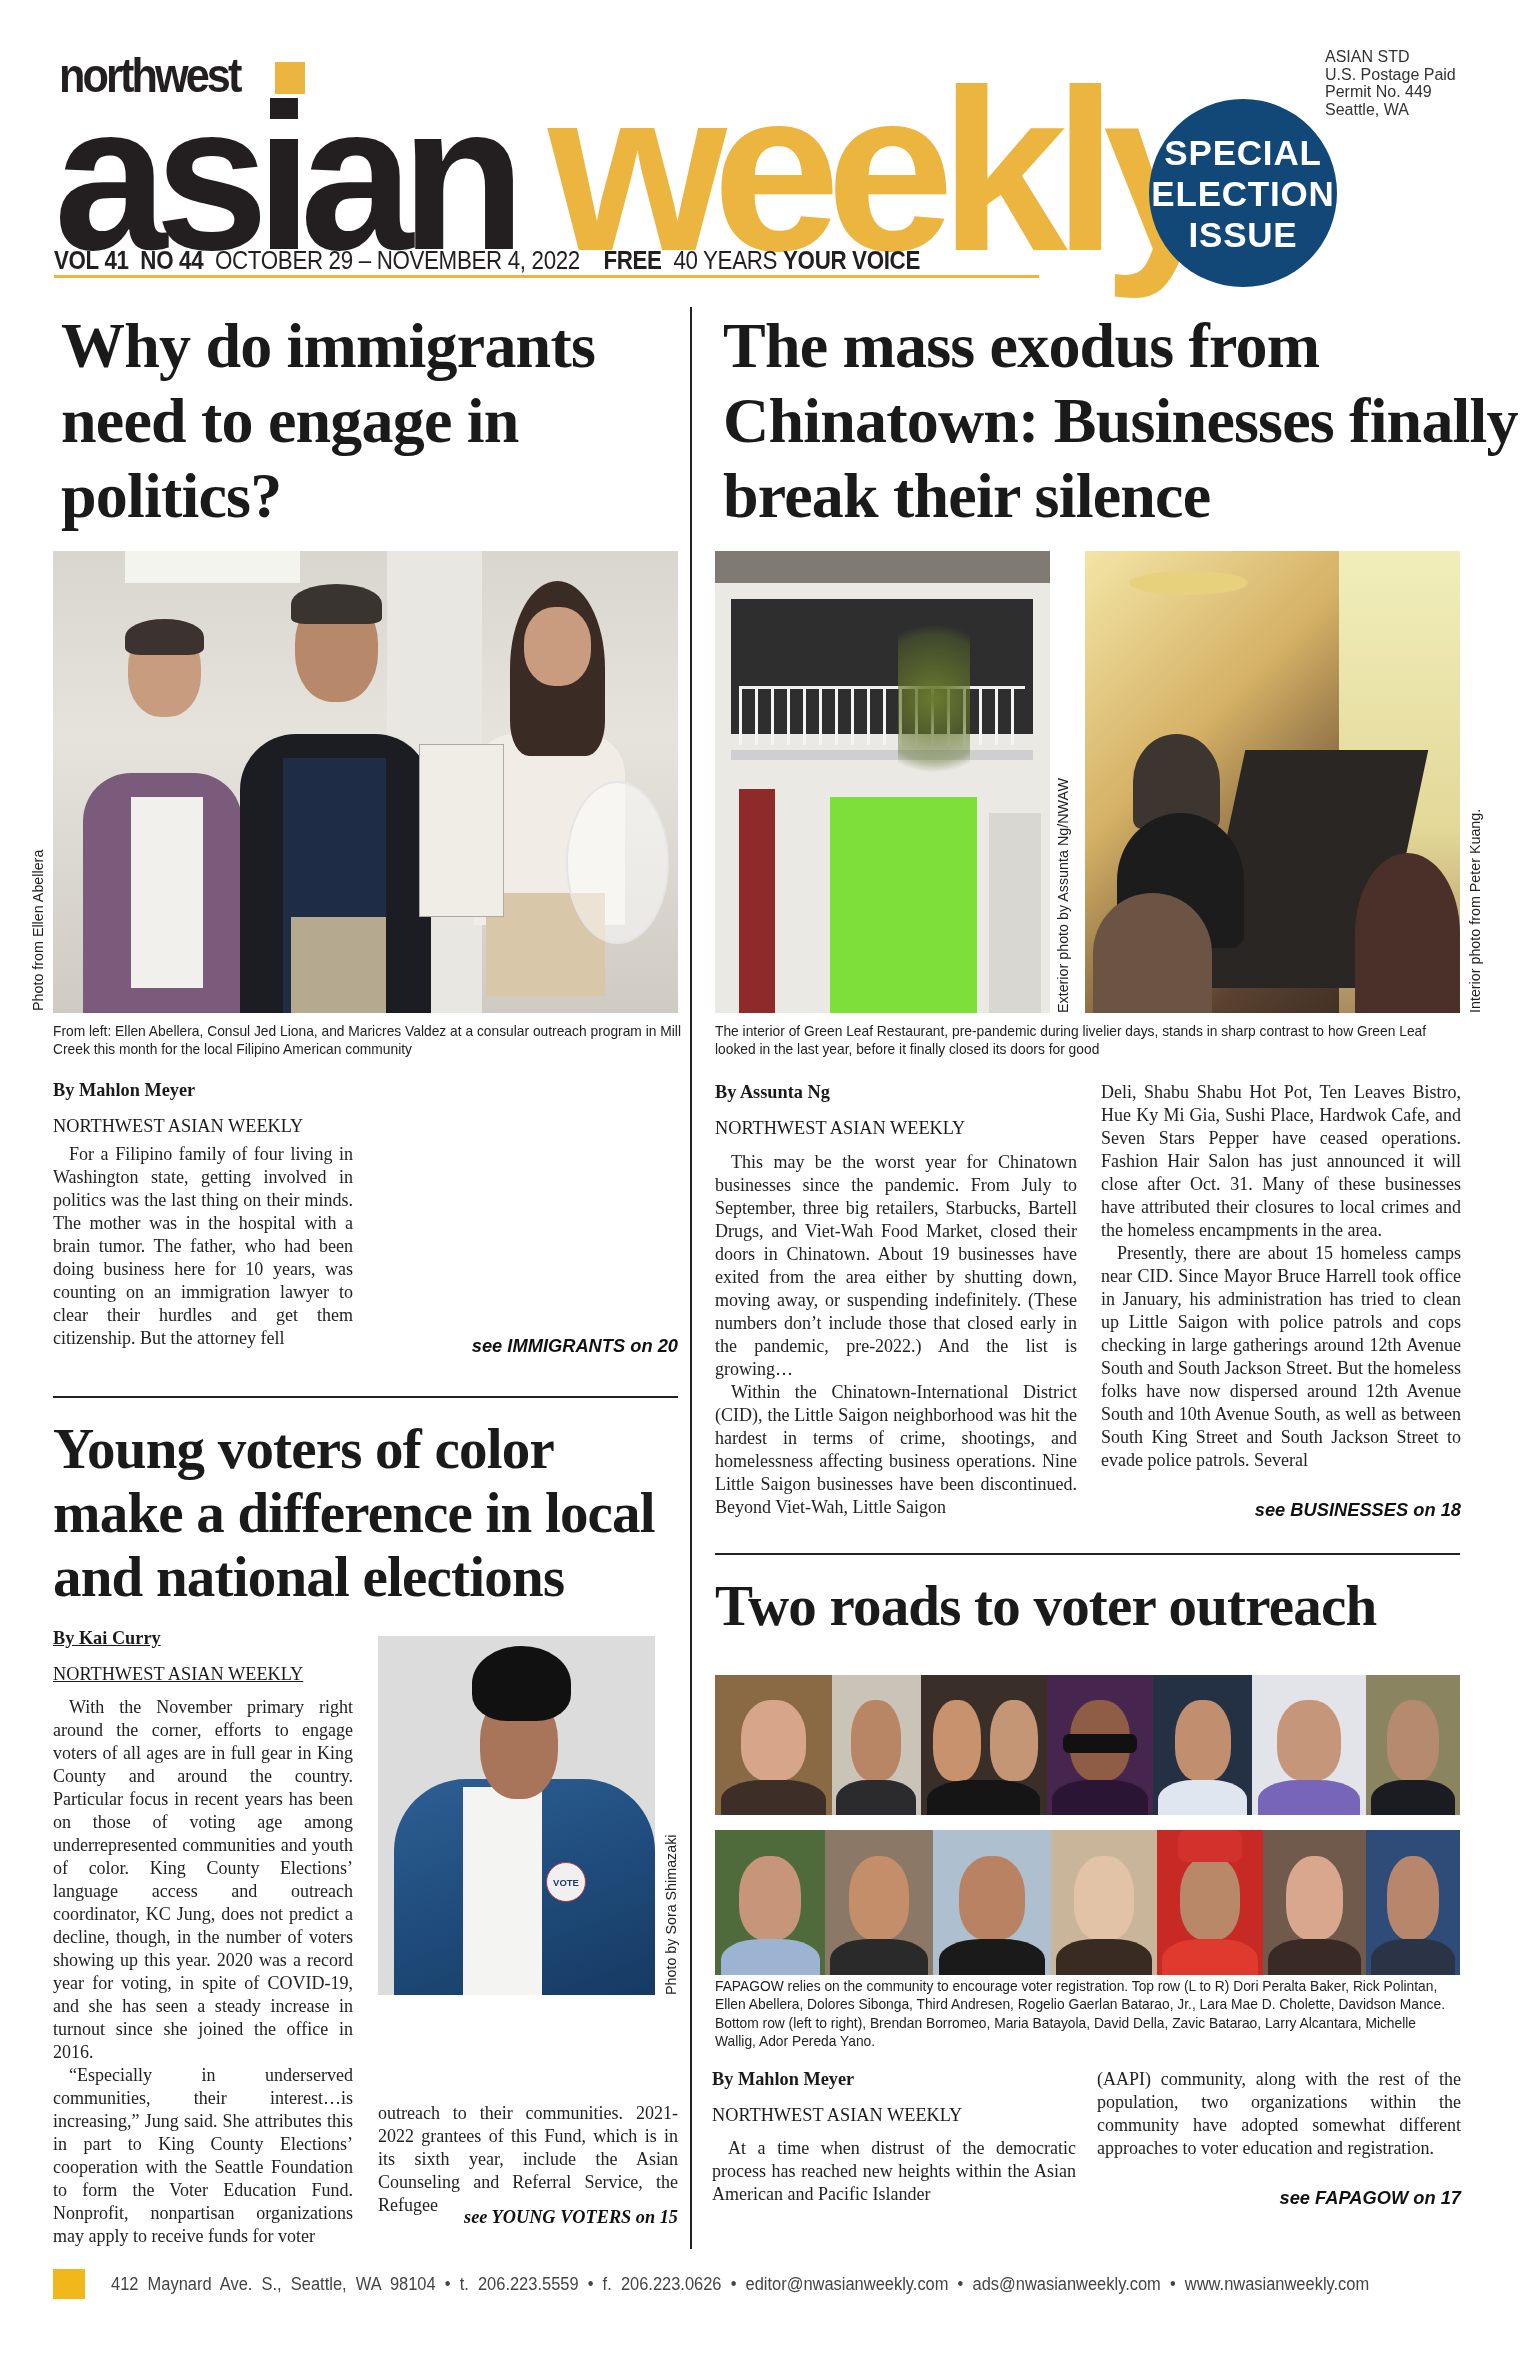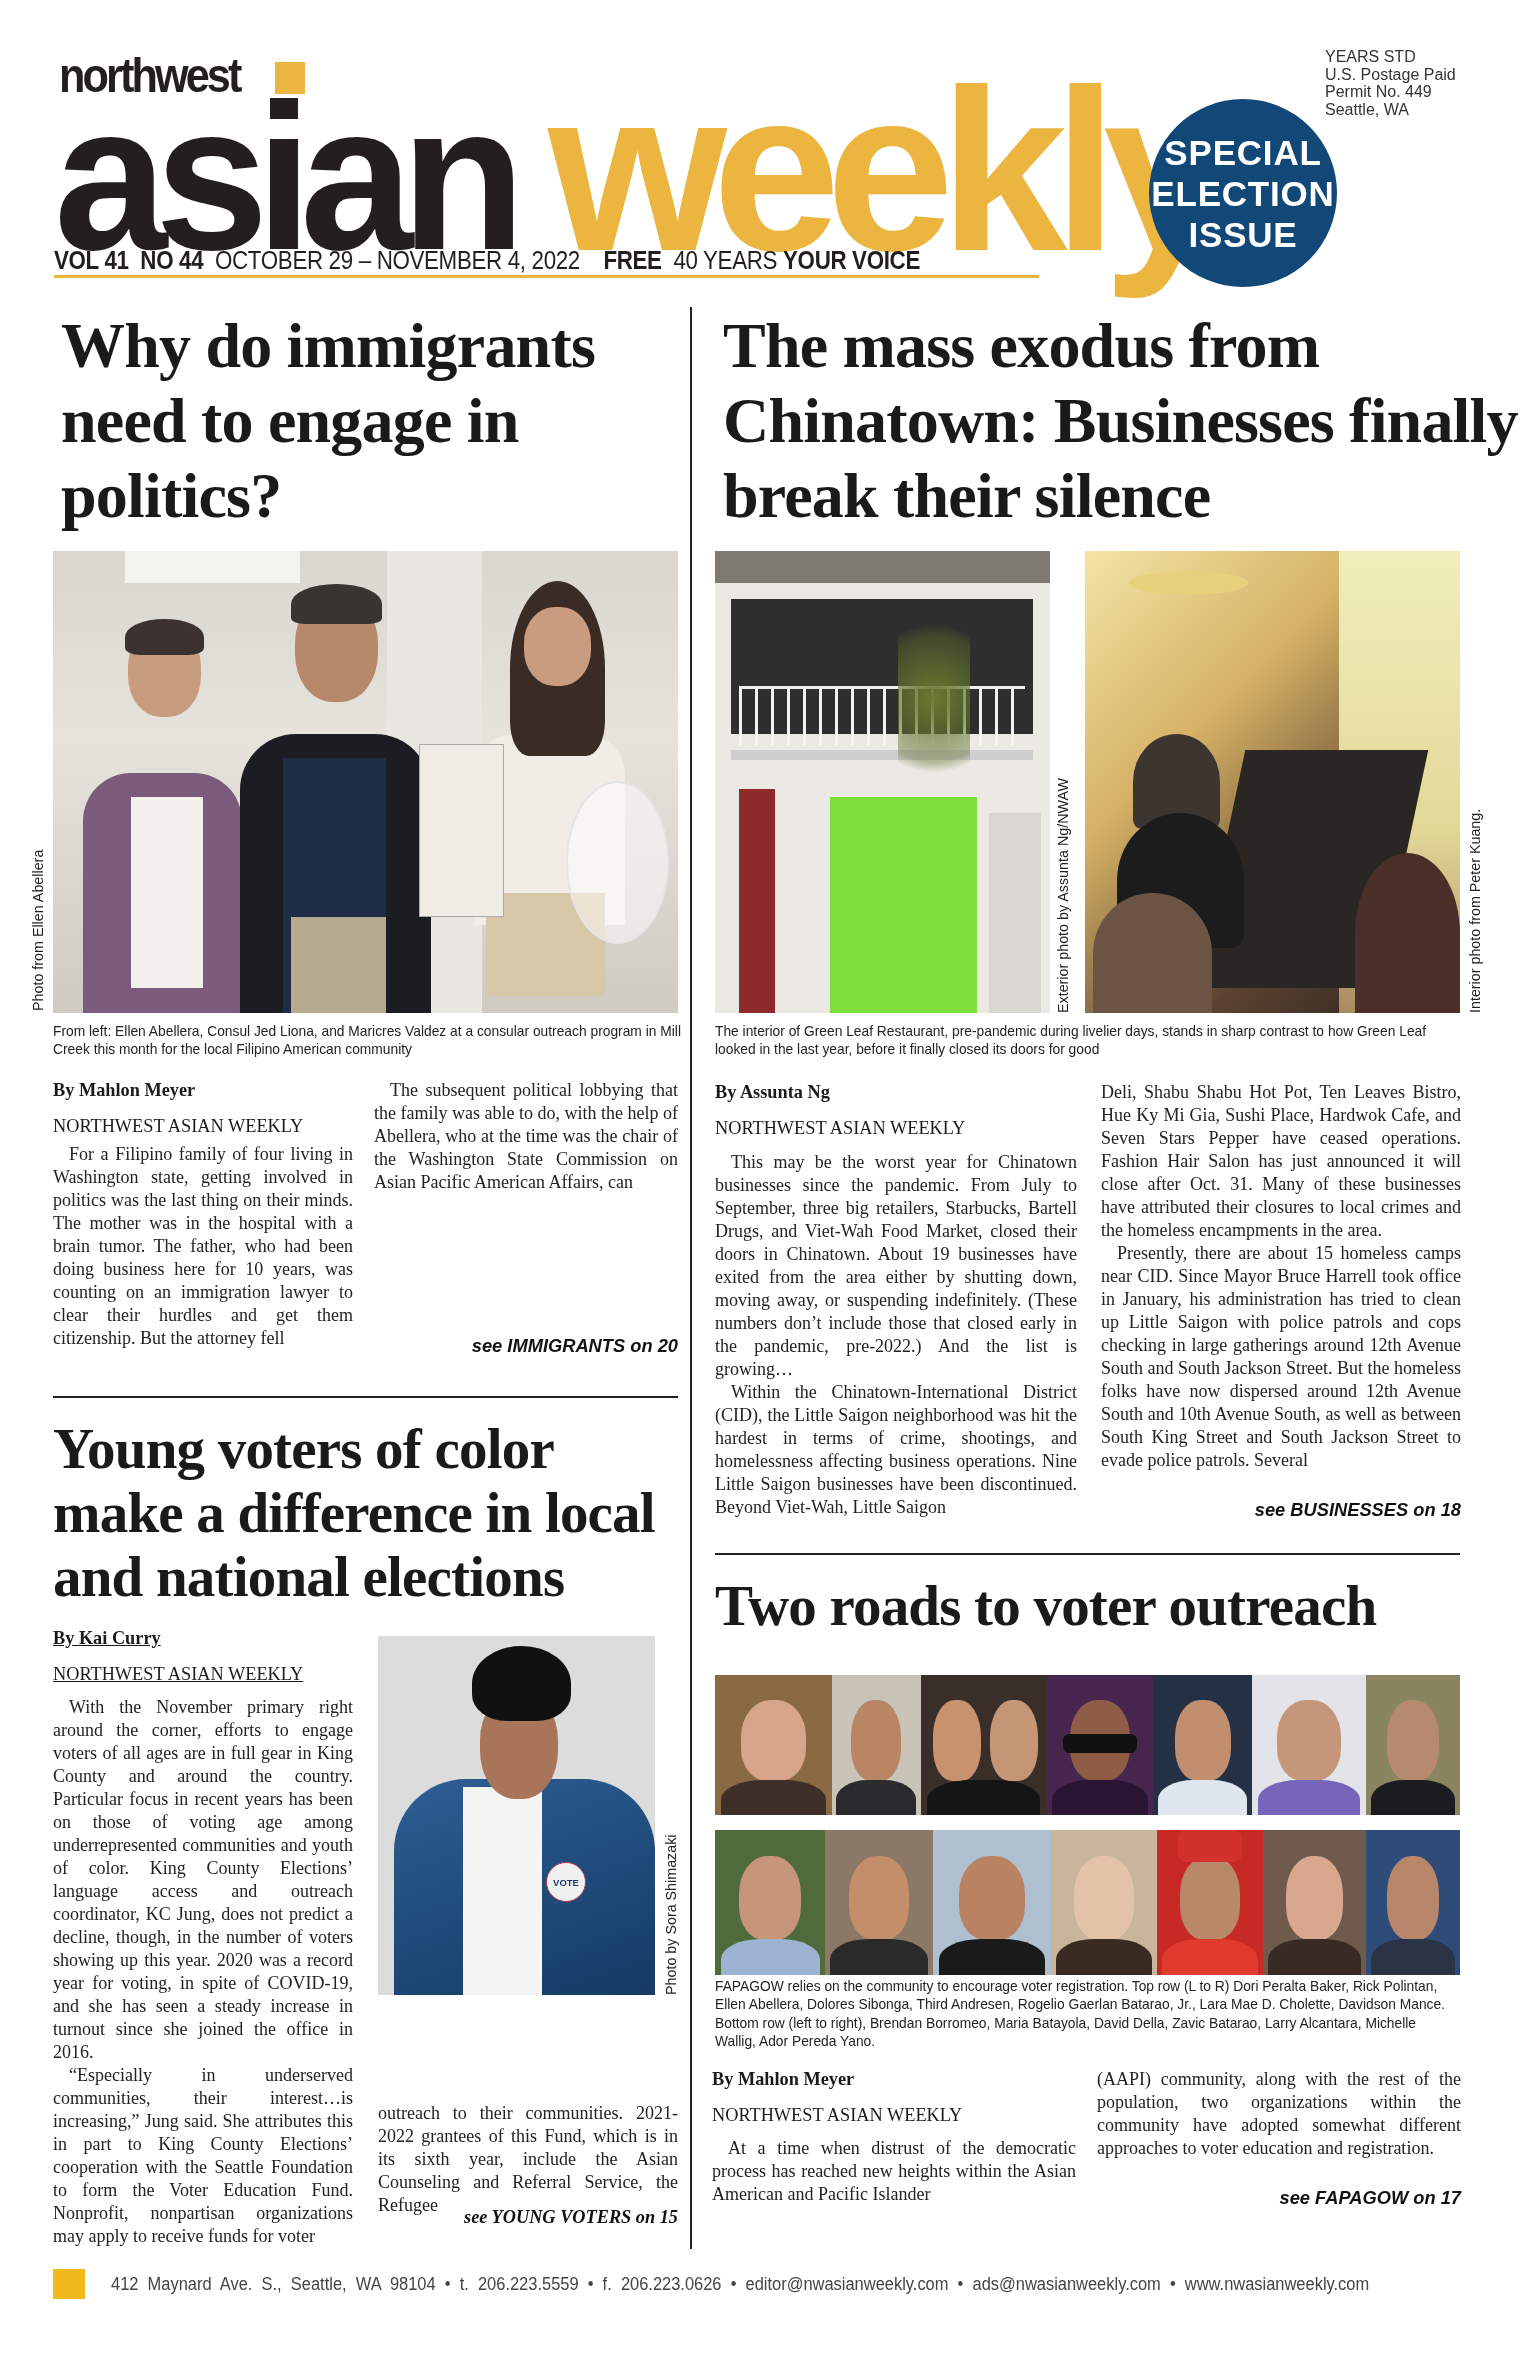--- a/index.html
+++ b/index.html
@@ -63,21 +63,21 @@
 </div>
 <div class="abs mh-rule"></div>
 
 <div class="abs badge">
   <span>SPECIAL</span>
   <span>ELECTION</span>
   <span>ISSUE</span>
 </div>
 
 <div class="abs postal">
-  <div>YEARS STD</div>
+  <div>ASIAN STD</div>
   <div>U.S. Postage Paid</div>
   <div>Permit No. 449</div>
   <div>Seattle, WA</div>
 </div>
 
 <div class="abs vdivider"></div>
 
 <div class="abs headline h-big" style="left:54px; top:308px; width:628px; line-height:75px;margin-left:7px;">Why do immigrants need to engage in politics?</div>
 
 <div class="abs photo" style="left:53px; top:551px; width:625px; height:462px; background:linear-gradient(180deg,#d9d6cf 0%,#e6e3dc 40%,#cfcbc3 100%);">
@@ -111,21 +111,20 @@
 <div class="abs caption" style="left:53px; top:1022px; width:683px;">From left: Ellen Abellera, Consul Jed Liona, and Maricres Valdez at a consular outreach program in Mill Creek this month for the local Filipino American community</div>
 
 <div class="abs" style="left:53px; top:1079px; width:302px;">
   <div class="byline-name">By Mahlon Meyer</div>
   <div class="byline-org">NORTHWEST ASIAN WEEKLY</div>
 </div>
 <div class="abs body" style="left:53px; top:1143px; width:300px;">
   <p>For a Filipino family of four living in Washington state, getting involved in politics was the last thing on their minds. The mother was in the hospital with a brain tumor. The father, who had been doing business here for 10 years, was counting on an immigration lawyer to clear their hurdles and get them citizenship. But the attorney fell</p>
 </div>
 <div class="abs body" style="left:374px; top:1079px; width:304px;">
-  <p>The subsequent political lobbying that the family was able to do, with the help of Abellera, who at the time was the chair of the Washington State Commission on Asian Pacific American Affairs, can</p>
 </div>
 <div class="abs jump" style="left:374px; top:1335px; width:304px;">see IMMIGRANTS on 20</div>
 
 <div class="abs hrule" style="left:53px; top:1396px; width:625px;"></div>
 <div class="abs headline h-med" style="left:53px; top:1417px; width:636px; line-height:64px;">Young voters of color make a difference in local and national elections</div>
 
 <div class="abs" style="left:53px; top:1627px; width:302px;text-decoration:underline;">
   <div class="byline-name">By Kai Curry</div>
   <div class="byline-org">NORTHWEST ASIAN WEEKLY</div>
 </div>

